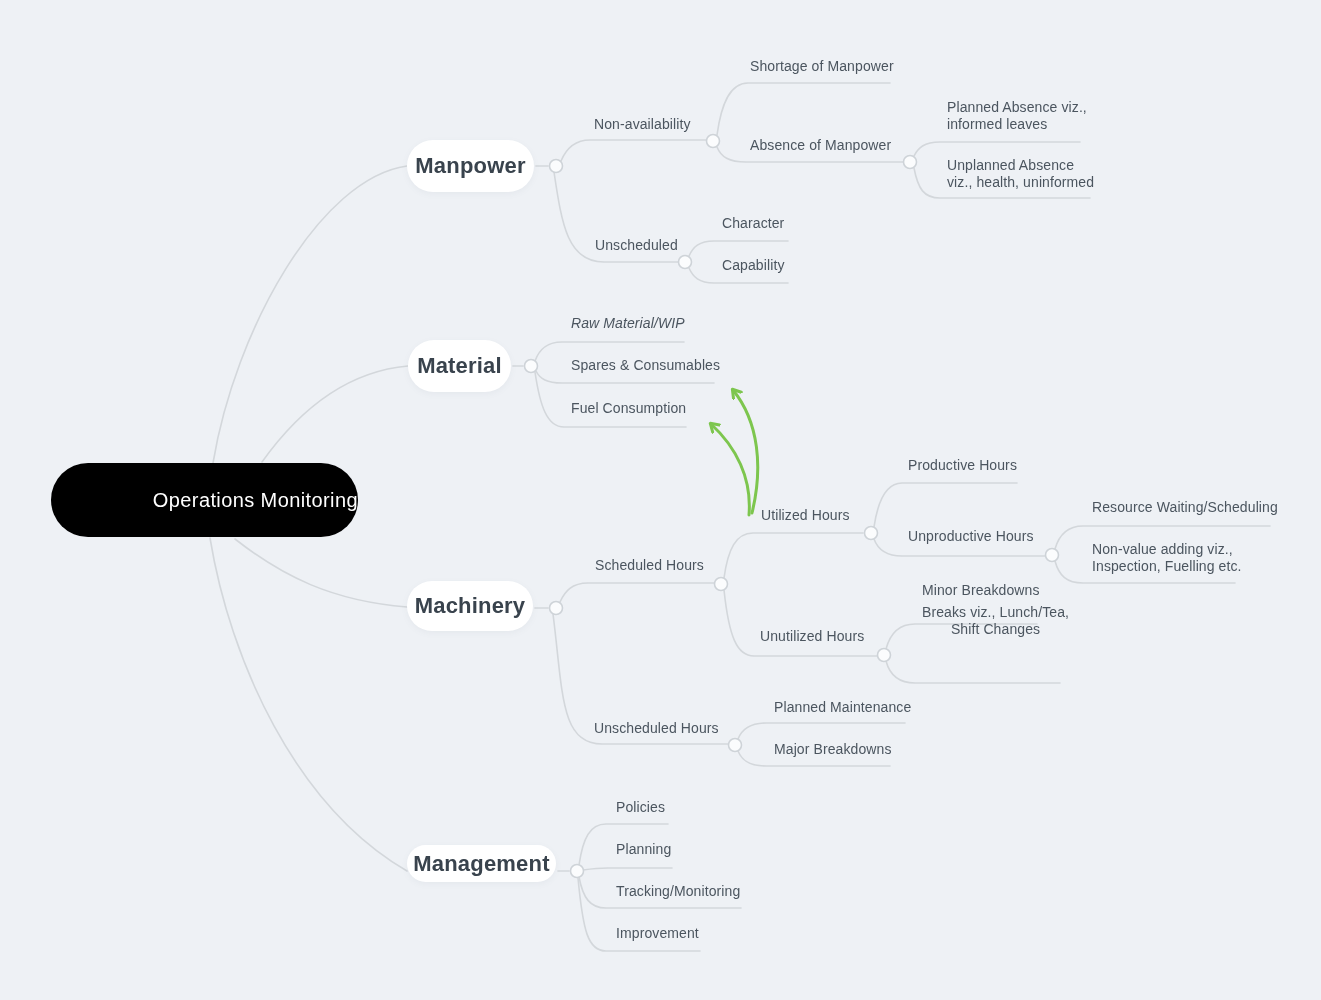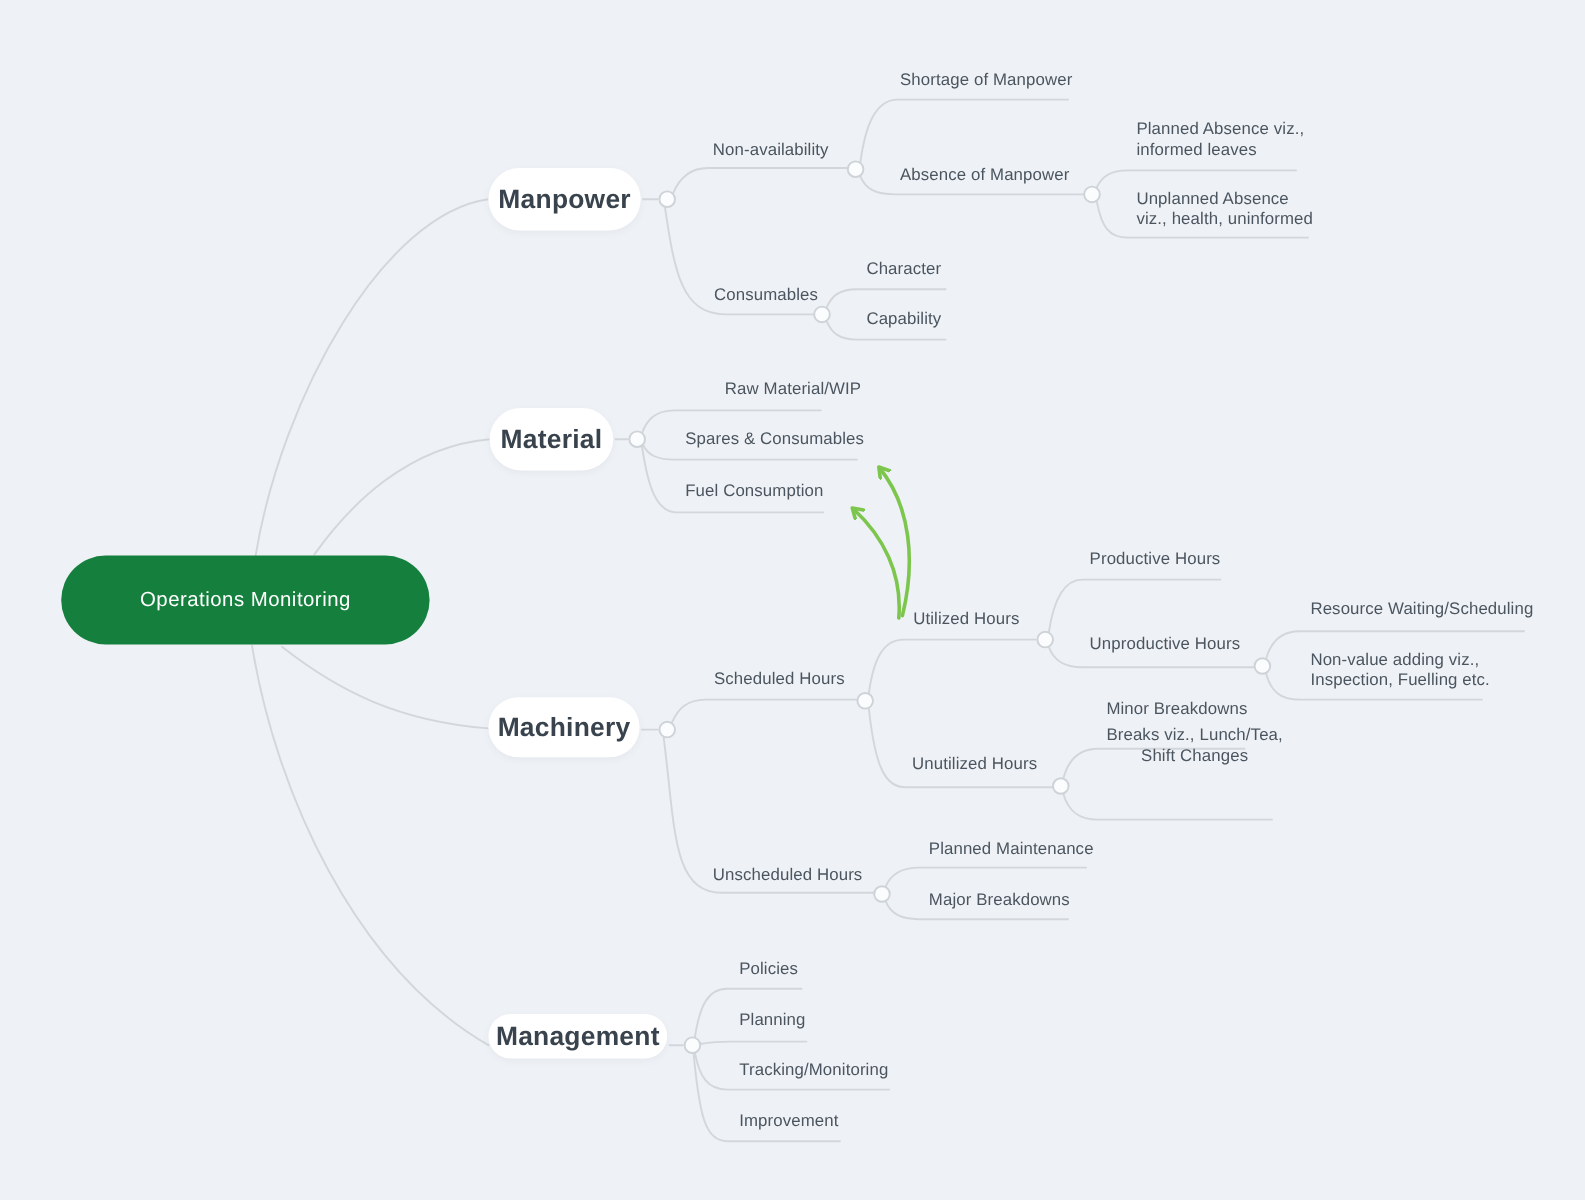--- a/index.html
+++ b/index.html
@@ -33,27 +33,28 @@
     display: flex;
     align-items: center;
     justify-content: center;
     font-weight: bold;
     font-size: 22px;
     color: #39434d;
     letter-spacing: 0.2px;
     box-shadow: 0 2px 6px rgba(110,125,140,0.07);
   }
   .pill.root {
-    background: #15803d;
+    background: #000000;
     color: #ffffff;
     font-weight: 400;
-    font-size: 17px;
+    font-size: 20px;
     border-radius: 38px;
     letter-spacing: 0.4px;
     box-shadow: none;
+    justify-content: flex-end;
   }
 </style>
 </head>
 <body>
 
 <div class="canvas">
 
   <svg width="1321" height="1000" viewBox="0 0 1321 1000">
     <defs>
       <marker id="ah" markerUnits="userSpaceOnUse" markerWidth="18" markerHeight="18" refX="8" refY="6" orient="auto">
@@ -146,25 +147,25 @@
     <span>Management</span>
   </div>
 
   <div class="label" style="left:594px; top:116px;">Non-availability</div>
   <div class="label" style="left:750px; top:58px;">Shortage of Manpower</div>
   <div class="label" style="left:750px; top:137px;">Absence of Manpower</div>
   <div class="label" style="left:947px; top:99px;">Planned Absence viz.,
 informed leaves</div>
   <div class="label" style="left:947px; top:157px;">Unplanned Absence
 viz., health, uninformed</div>
-  <div class="label" style="left:595px; top:237px;">Consumables</div>
+  <div class="label" style="left:595px; top:237px;">Unscheduled</div>
   <div class="label" style="left:722px; top:215px;">Character</div>
   <div class="label" style="left:722px; top:257px;">Capability</div>
 
-  <div class="label" style="left:604px; top:315px;">Raw Material/WIP</div>
+  <div class="label" style="left:571px; top:315px;font-style:italic;">Raw Material/WIP</div>
   <div class="label" style="left:571px; top:357px;">Spares &amp; Consumables</div>
   <div class="label" style="left:571px; top:400px;">Fuel Consumption</div>
 
   <div class="label" style="left:595px; top:557px;">Scheduled Hours</div>
   <div class="label" style="left:761px; top:507px;">Utilized Hours</div>
   <div class="label" style="left:908px; top:457px;">Productive Hours</div>
   <div class="label" style="left:908px; top:528px;">Unproductive Hours</div>
   <div class="label" style="left:1092px; top:499px;">Resource Waiting/Scheduling</div>
   <div class="label" style="left:1092px; top:541px;">Non-value adding viz.,
 Inspection, Fuelling etc.</div>

